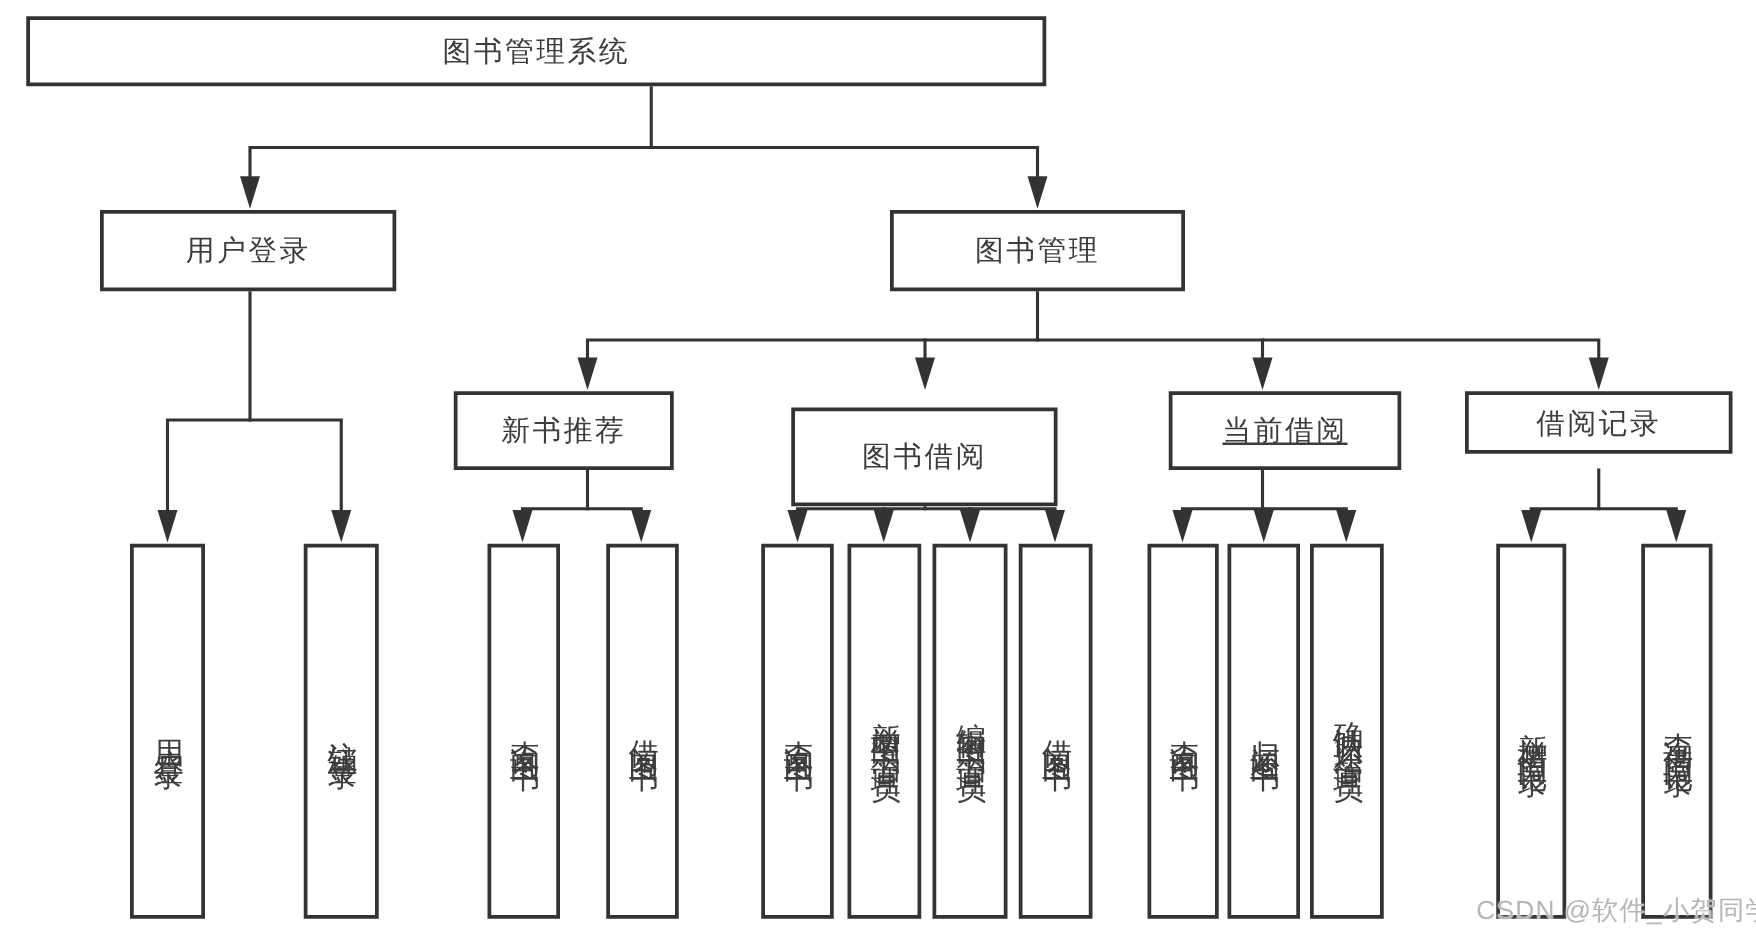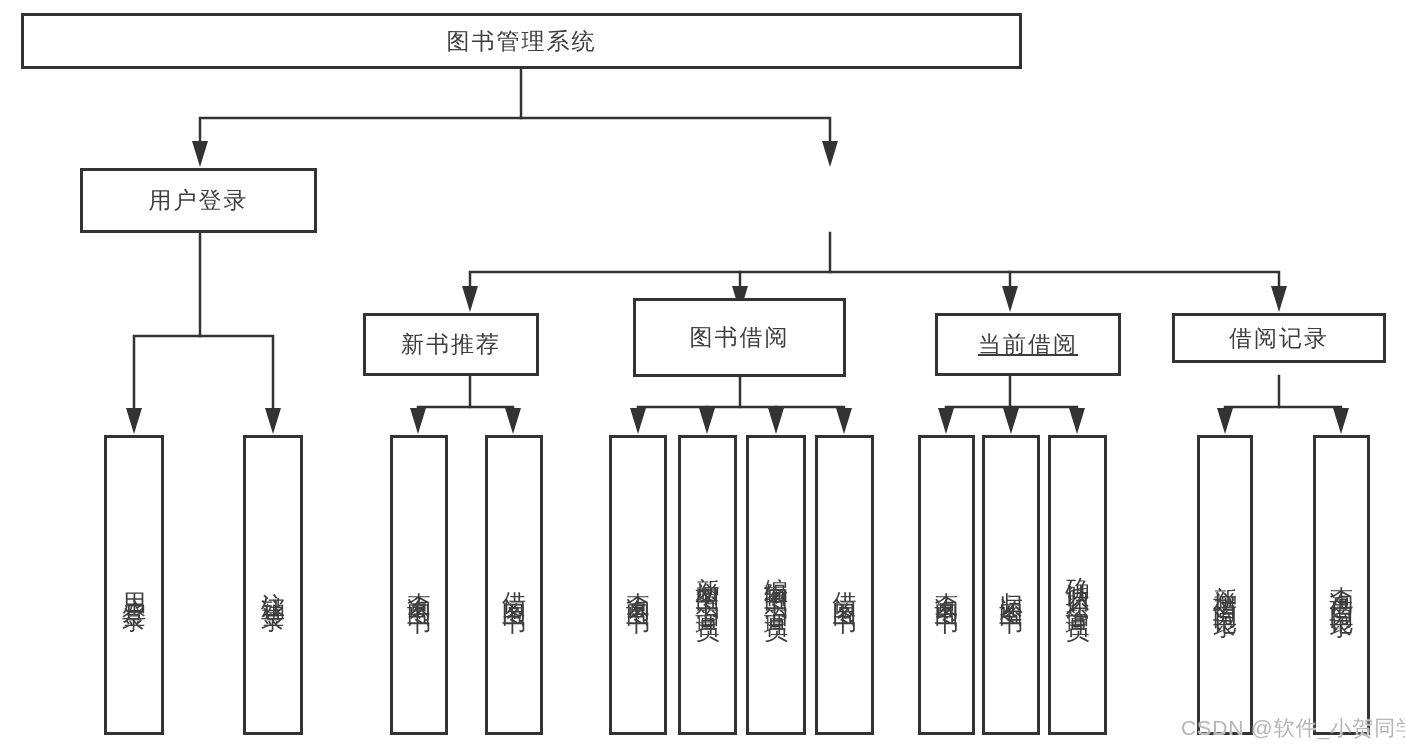--- a/index.html
+++ b/index.html
@@ -119,26 +119,27 @@
       <polygon points="768,408 784,408 776,434"></polygon>
       <polygon points="836,408 852,408 844,434"></polygon>
       <polygon points="938,408 954,408 946,434"></polygon>
       <polygon points="1003,408 1019,408 1011,434"></polygon>
       <polygon points="1069,408 1085,408 1077,434"></polygon>
       <polygon points="1217,408 1233,408 1225,434"></polygon>
       <polygon points="1333,408 1349,408 1341,434"></polygon>
     </g>
   </svg>
 
-  <div class="node hbox" style="left:21px; top:13px; width:1001px; height:56px;">图书管理系统</div>
+  <div class="node hbox" style="left:21px; top:13px; width:816px; height:56px;">图书管理系统</div>
 
   <div class="node hbox" style="left:80px; top:168px; width:237px; height:65px;">用户登录</div>
+  <div class="node hbox" style="left:712px; top:168px; width:236px; height:65px;">图书管理</div>
 
   <div class="node hbox" style="left:363px; top:313px; width:176px; height:63px;">新书推荐</div>
-  <div class="node hbox" style="left:633px; top:298px; width:213px; height:79px;">图书借阅</div>
+  <div class="node hbox" style="left:633px; top:326px; width:213px; height:79px;">图书借阅</div>
   <div class="node hbox" style="left:935px; top:313px; width:186px; height:63px;text-decoration:underline;">当前借阅</div>
   <div class="node hbox" style="left:1172px; top:313px; width:214px; height:50px;">借阅记录</div>
 
   <div class="node vbox" style="left:104px; top:435px; width:60px; height:300px;">用户登录</div>
   <div class="node vbox" style="left:243px; top:435px; width:60px; height:300px;">注销登录</div>
 
   <div class="node vbox" style="left:390px; top:435px; width:58px; height:300px;">查询图书</div>
   <div class="node vbox" style="left:485px; top:435px; width:58px; height:300px;">借阅图书</div>
 
   <div class="node vbox" style="left:609px; top:435px; width:58px; height:300px;">查询图书</div>

